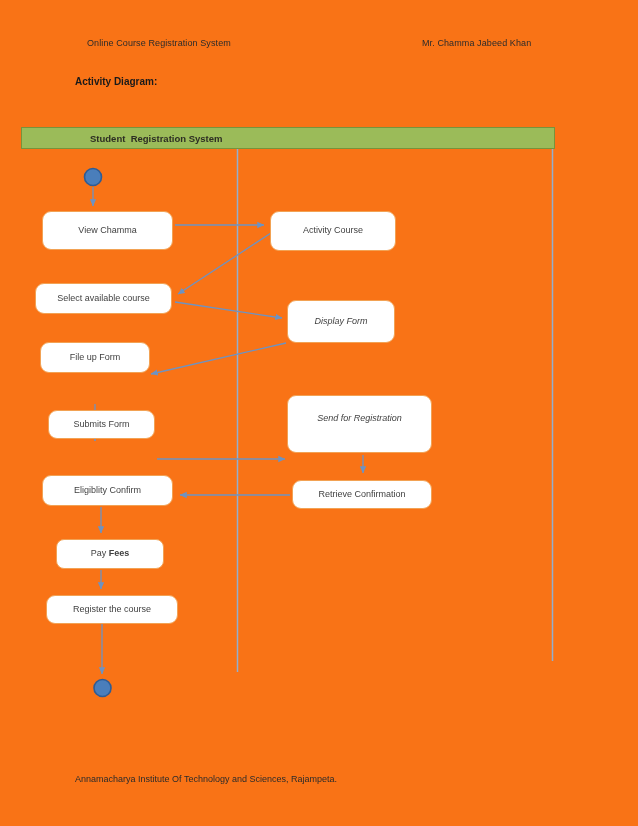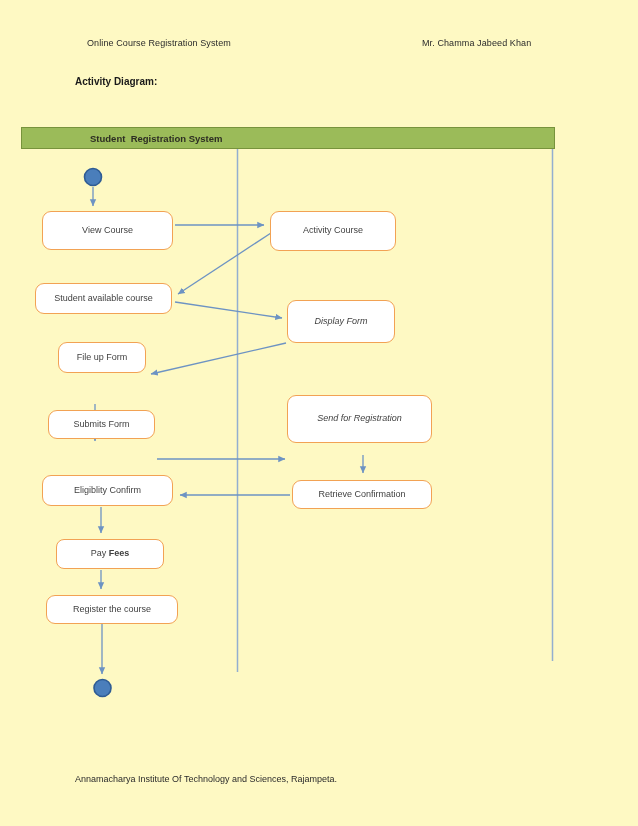--- a/index.html
+++ b/index.html
@@ -1,17 +1,17 @@
 <!DOCTYPE html>
 <html><head>
 <meta charset="utf-8">
 <style>
   html,body{margin:0;padding:0;background:#ffffff;}
   .page{
-    position:relative;width:638px;height:826px;background:#fef9c3;
+    position:relative;width:638px;height:826px;background:#f97316;
     font-family:"Liberation Sans","DejaVu Sans",sans-serif;overflow:hidden;
   }
   .hdr{position:absolute;top:38px;font-size:9px;color:#2b2b2b;letter-spacing:.1px;}
   .hdr-left{left:87px;}
   .hdr-right{left:422px;}
   .sec-title{position:absolute;left:75px;top:76px;font-size:10px;font-weight:700;color:#1a1a1a;}
   .lane-bar{
     position:absolute;left:21px;top:127px;width:534px;height:22px;box-sizing:border-box;
     background:#9bbb59;border:1.6px solid #77933c;display:flex;align-items:center;
   }
@@ -62,33 +62,33 @@
     <line x1="286" y1="343" x2="151" y2="374" stroke="#6d93c3" stroke-width="1.3" marker-end="url(#arw)"></line>
     <line x1="95" y1="404" x2="95" y2="441" stroke="#6d93c3" stroke-width="1.3" marker-end="url(#arw)"></line>
     <line x1="157" y1="459" x2="285" y2="459" stroke="#6d93c3" stroke-width="1.3" marker-end="url(#arw)"></line>
     <line x1="363" y1="455" x2="363" y2="473" stroke="#6d93c3" stroke-width="1.3" marker-end="url(#arw)"></line>
     <line x1="290" y1="495" x2="180" y2="495" stroke="#6d93c3" stroke-width="1.3" marker-end="url(#arw)"></line>
     <line x1="101" y1="507" x2="101" y2="533" stroke="#6d93c3" stroke-width="1.3" marker-end="url(#arw)"></line>
     <line x1="101" y1="570" x2="101" y2="589" stroke="#6d93c3" stroke-width="1.3" marker-end="url(#arw)"></line>
     <line x1="102" y1="624" x2="102" y2="674" stroke="#6d93c3" stroke-width="1.3" marker-end="url(#arw)"></line>
   </svg>
 
-  <div class="node" style="left:42px;top:211px;width:131px;height:39px;">View Course</div>
+  <div class="node" style="left:42px;top:211px;width:131px;height:39px;">View Chamma</div>
 
   <div class="node" style="left:270px;top:211px;width:126px;height:40px;">Activity Course</div>
 
-  <div class="node" style="left:35px;top:283px;width:137px;height:31px;">Student available course</div>
+  <div class="node" style="left:35px;top:283px;width:137px;height:31px;">Select available course</div>
 
   <div class="node" style="left:287px;top:300px;width:108px;height:43px;font-style:italic;">Display Form</div>
 
-  <div class="node" style="left:58px;top:342px;width:88px;height:31px;">File up Form</div>
+  <div class="node" style="left:40px;top:342px;width:110px;height:31px;">File up Form</div>
 
   <div class="node" style="left:48px;top:410px;width:107px;height:29px;">Submits Form</div>
 
-  <div class="node italic" style="left:287px;top:395px;width:145px;height:48px;align-items:flex-start;padding-top:18px;">Send for Registration</div>
+  <div class="node italic" style="left:287px;top:395px;width:145px;height:58px;align-items:flex-start;padding-top:18px;">Send for Registration</div>
 
   <div class="node" style="left:42px;top:475px;width:131px;height:31px;">Eligiblity Confirm</div>
 
   <div class="node" style="left:292px;top:480px;width:140px;height:29px;">Retrieve Confirmation</div>
 
   <div class="node" style="left:56px;top:539px;width:108px;height:30px;border-radius:8px;">
       <span style="white-space:pre;">Pay </span>
       <span class="bold">Fees</span>
     </div>
 

